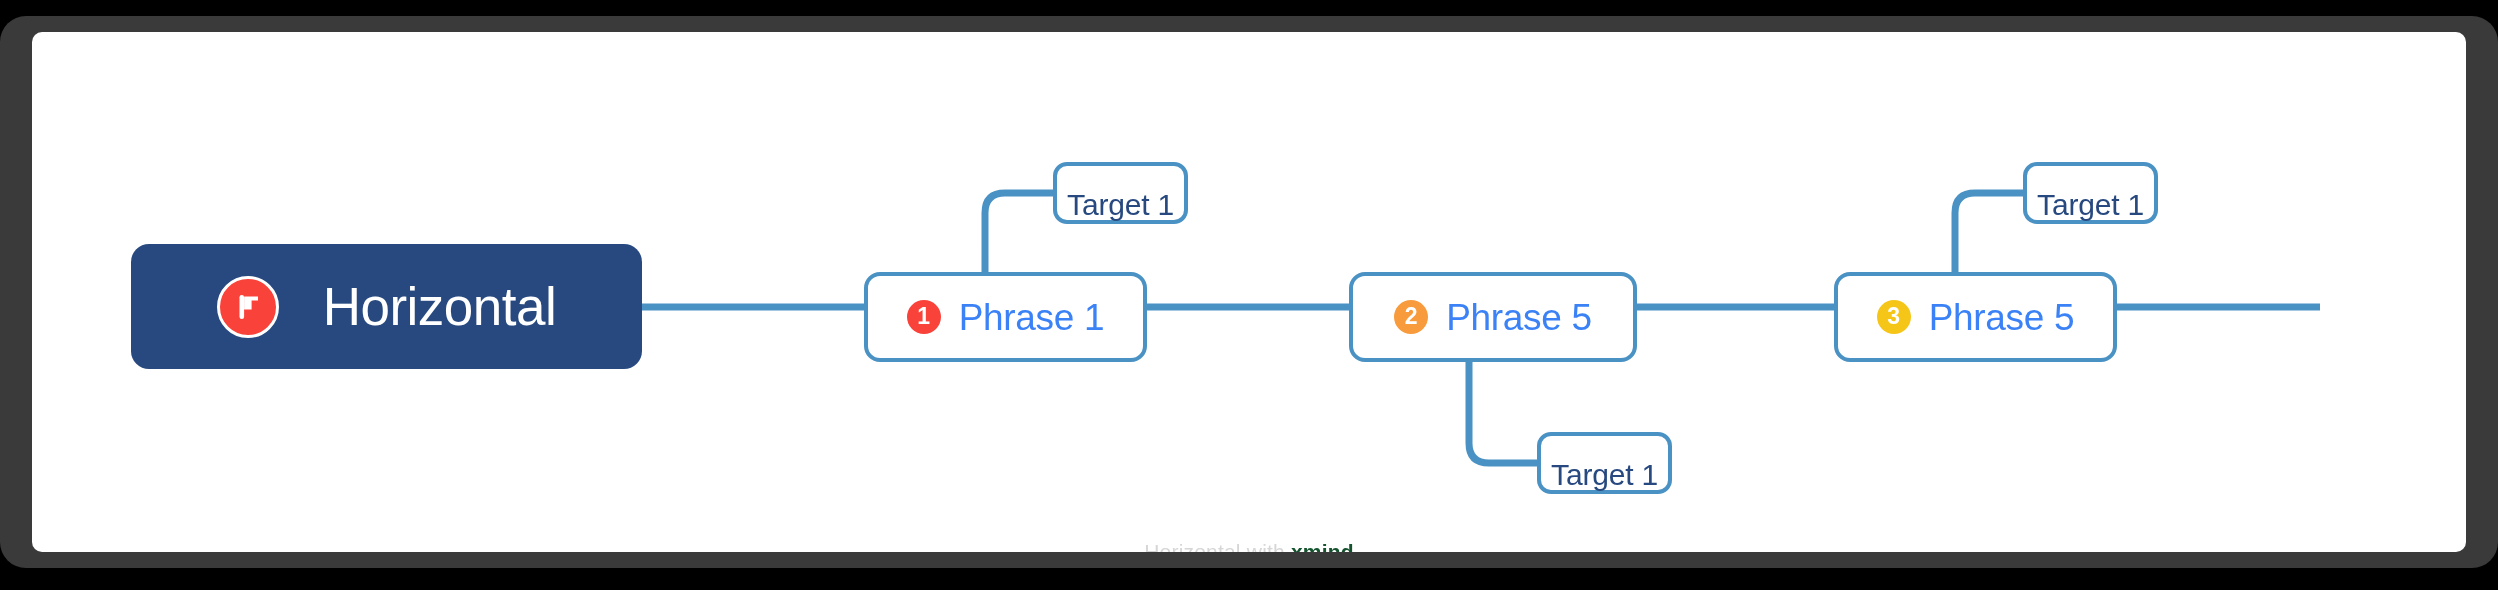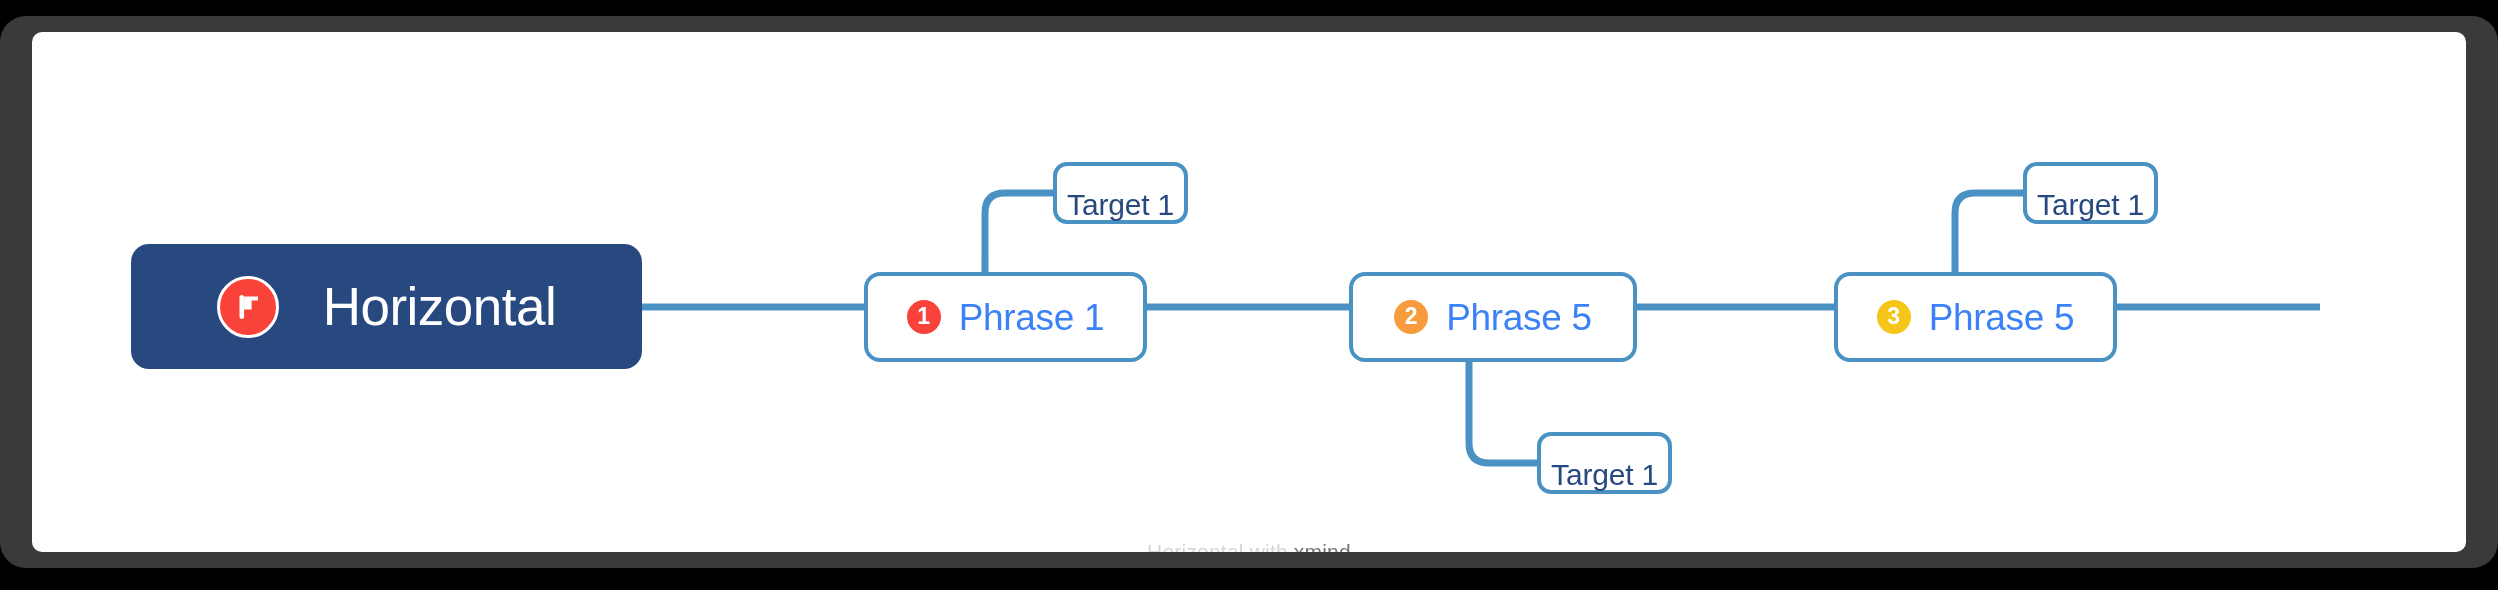--- a/index.html
+++ b/index.html
@@ -164,22 +164,22 @@
     left: 0;
     top: 508px;
     width: 2434px;
     text-align: center;
     font-size: 21px;
     color: #d6d6d6;
     letter-spacing: 0.2px;
     user-select: none;
   }
   #watermark .wm-brand {
-    font-weight: 400;
-    color: #737373;
+    font-weight: 700;
+    color: #14532d;
   }
 </style>
 </head>
 <body>
 
 <div id="app-frame">
 
   <div id="canvas">
 
     <svg id="connectors" viewBox="0 0 2434 520" width="2434" height="520" xmlns="http://www.w3.org/2000/svg">

